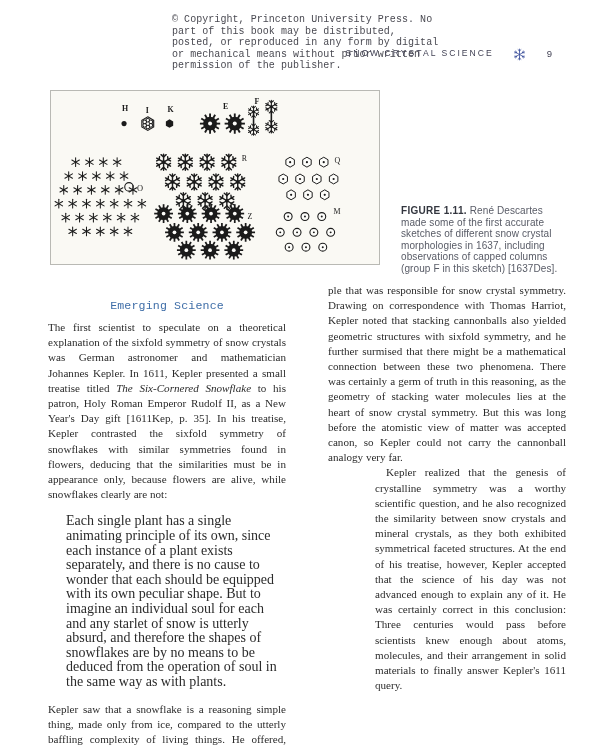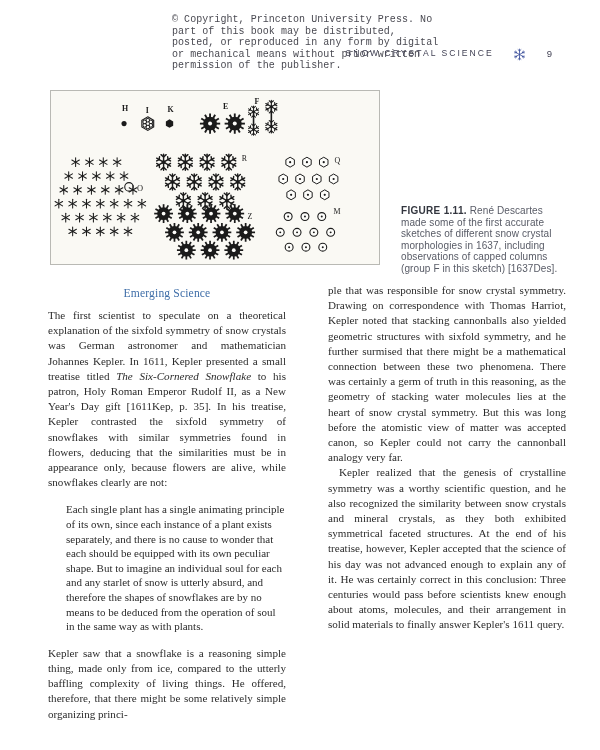--- a/index.html
+++ b/index.html
@@ -90,45 +90,45 @@
   
   .col {
     position: absolute;
     width: 238px;
     top: 283px;
   }
   .col-left  { left: 48px; }
   .col-right { left: 328px; }
 
   h2.section {
-    font-family: Liberation Serif, serif;
+    font-family: Liberation Mono, monospace;
     font-weight: normal;
     font-size: 11.6px;
     color: #3f6ea8;
     text-align: center;
-    margin: 4px 0 8px 0;
+    margin: 16px 0 8px 0;
     letter-spacing: 0.15px;
   }
   h2.section.spaced { margin-top: 16px; }
 
   p.body {
     margin: 0;
     font-size: 11.1px;
     line-height: 15.2px;
     text-align: justify;
     text-justify: inter-word;
     color: #2b2b2b;
     hyphens: none;
   }
-  p.body + p.body { text-indent: 11px; }
+  p.body + p.body { text-indent: 11px; margin-left: 47px; }
   p.body.noindent { text-indent: 0; }
 
   blockquote.quote {
     margin: 12px 0 12px 18px;
-    font-size: 11px;
+    font-size: 14px;
     line-height: 14.6px;
     text-align: left;
     color: #2b2b2b;
   }
   blockquote.quote p { margin: 0; }
 
   em, i { }
 
   
   .footer {

